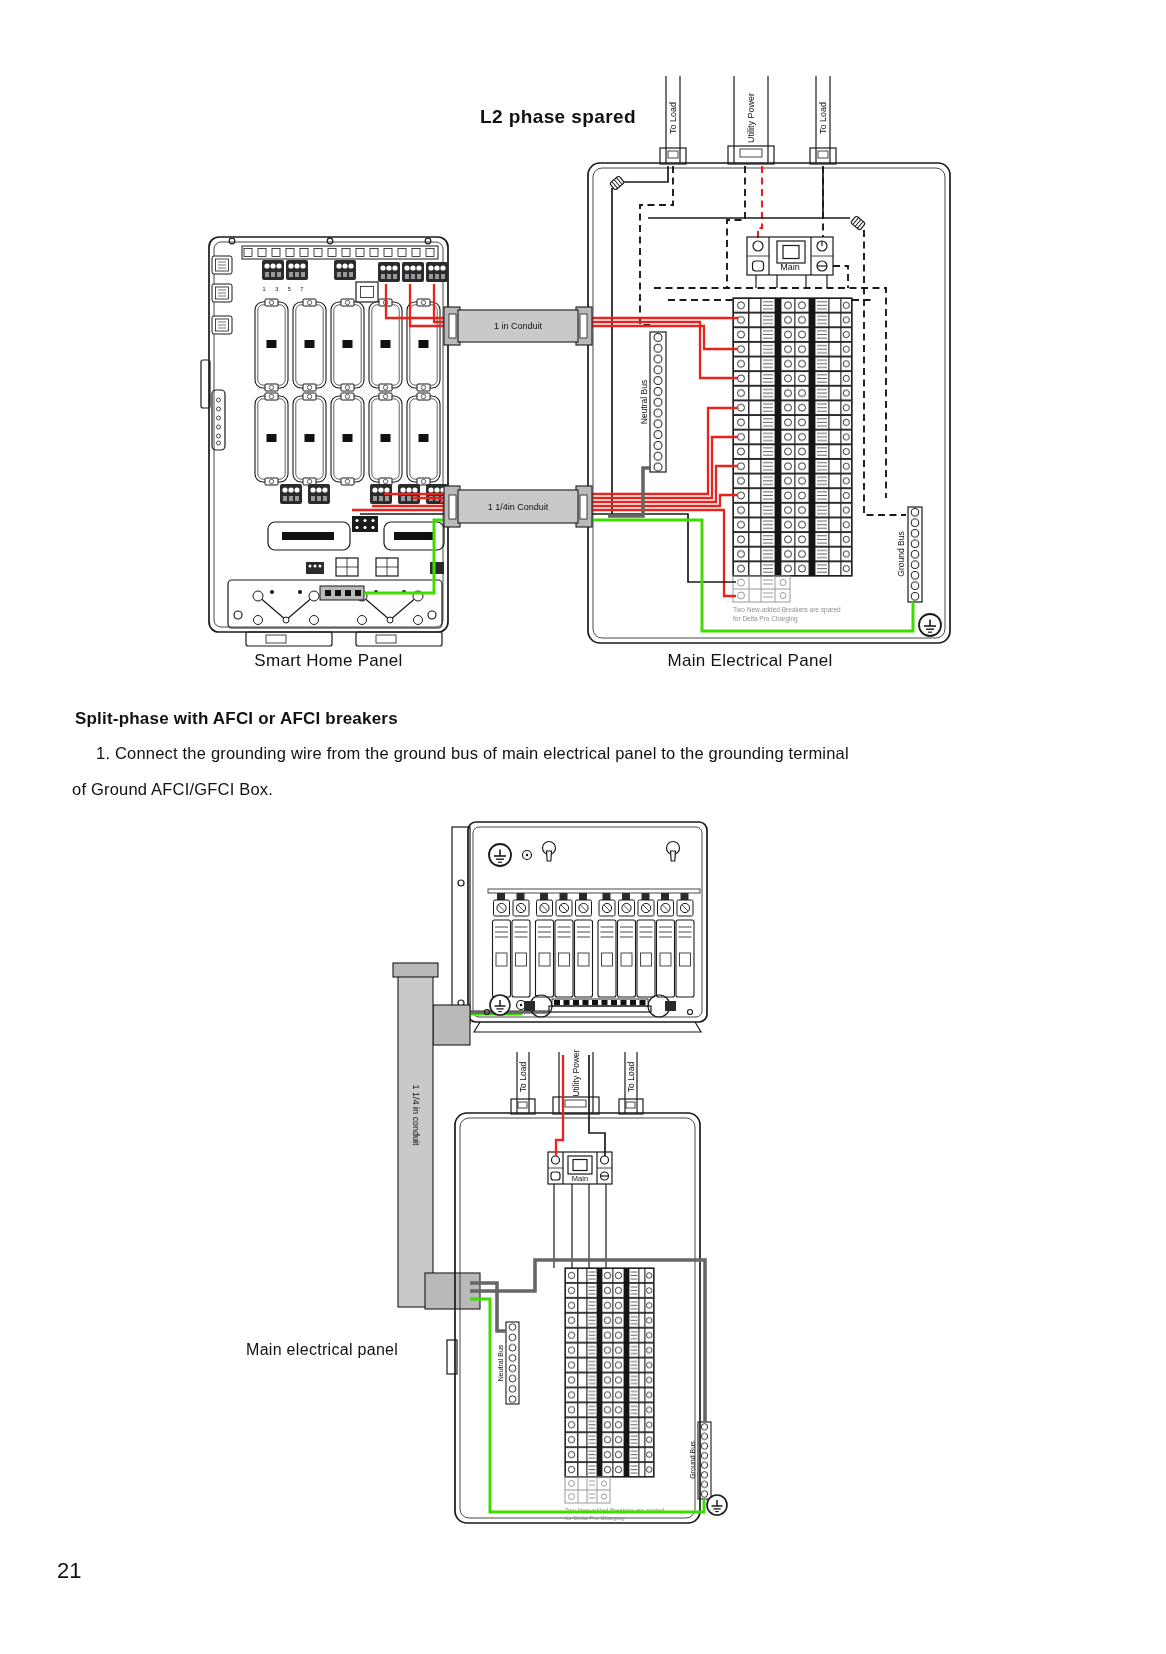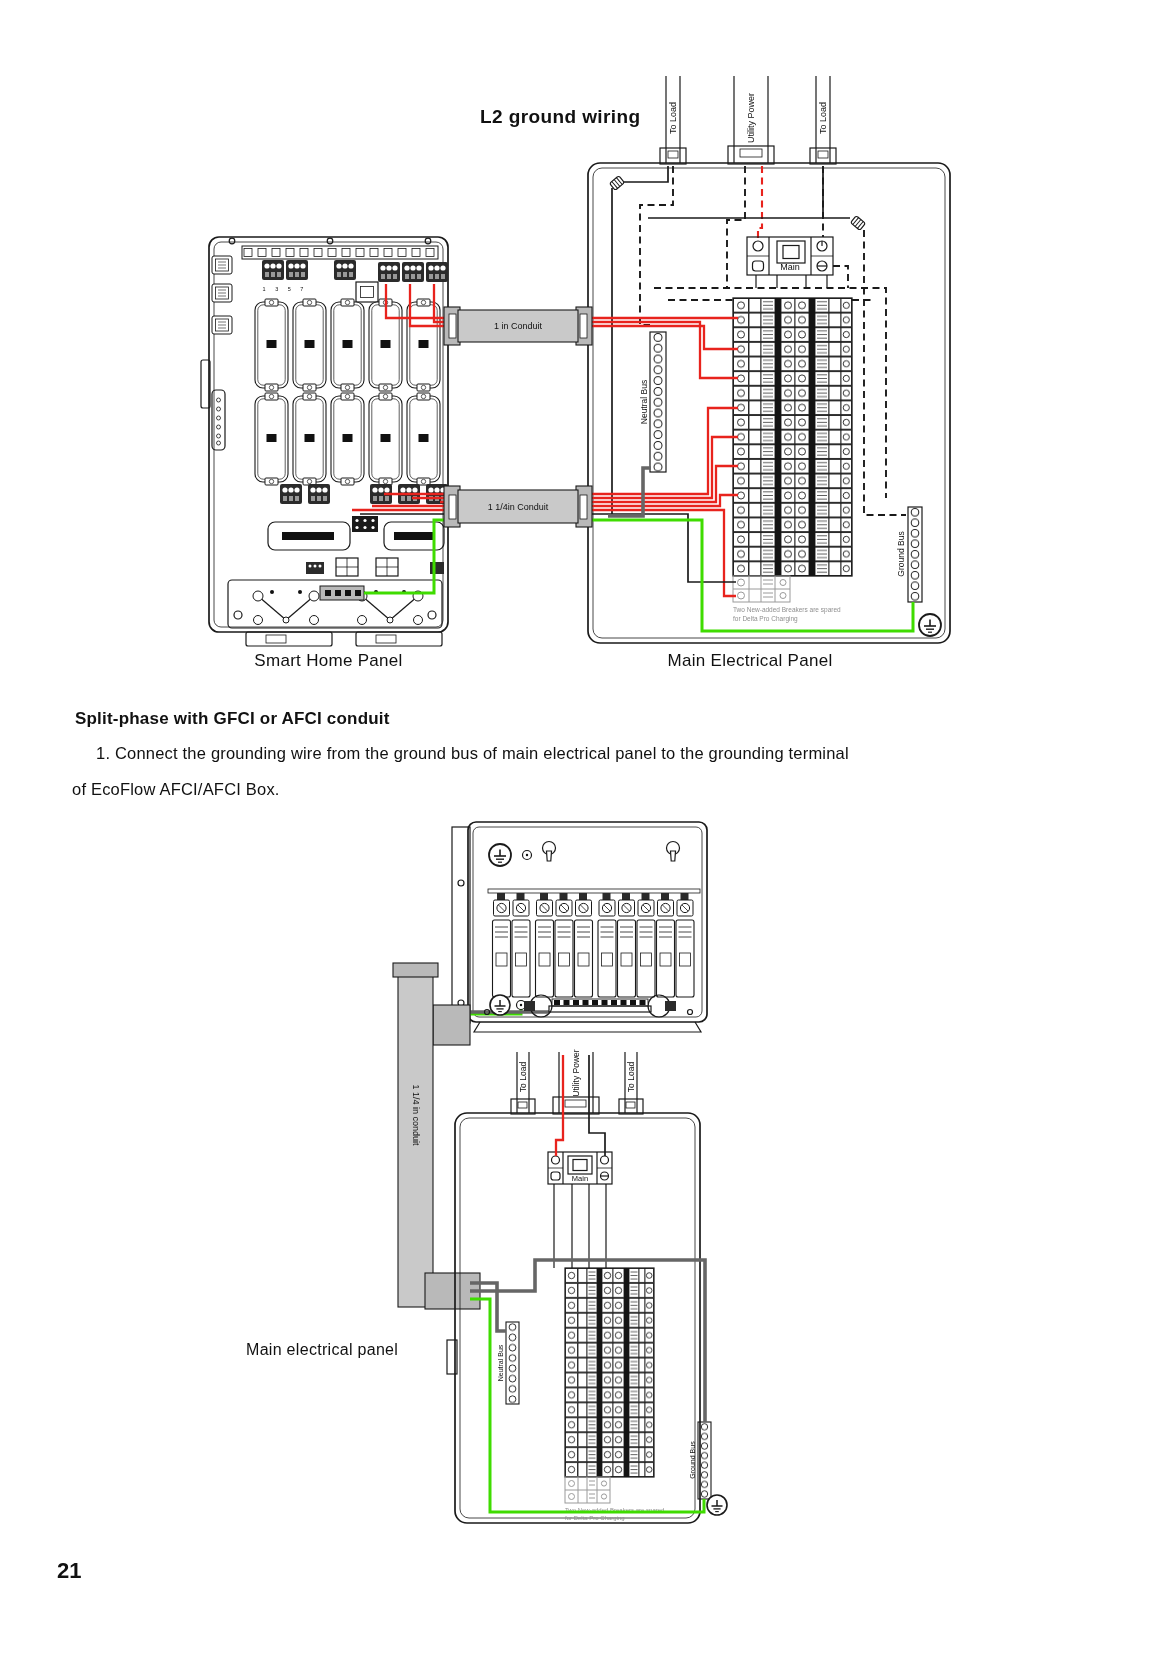--- a/index.html
+++ b/index.html
@@ -6,21 +6,21 @@
   body{width:1166px;height:1654px;position:relative;font-family:"Liberation Sans",sans-serif;color:#111;overflow:hidden;}
   .abs{position:absolute;}
   .title{left:480px;top:106px;font-size:19px;font-weight:600;letter-spacing:.4px;}
   .cap{font-size:17px;font-weight:500;letter-spacing:.3px;text-align:center;}
   .capL{left:209px;top:651px;width:239px;text-align:center;}
   .capR{left:570px;top:651px;width:360px;}
   .hdg{left:75px;top:709px;font-size:17px;font-weight:700;letter-spacing:.2px;}
   .p1{left:72px;top:744px;font-size:16.5px;letter-spacing:.2px;margin-left:24px;}
   .p2{left:72px;top:780px;font-size:16.5px;letter-spacing:.2px;}
   .plabel{left:246px;top:1341px;font-size:16px;letter-spacing:.3px;}
-  .pnum{left:57px;top:1558px;font-size:22px;font-weight:700;text-align:center;}
+  .pnum{left:57px;top:1558px;font-size:22px;font-weight:400;text-align:center;}
   svg{position:absolute;left:0;}
   .s1{top:70px;} .s2{top:815px;}
   .k{stroke:#1a1a1a;fill:none;stroke-width:1.2;}
   .k2{stroke:#1a1a1a;fill:none;stroke-width:1.7;}
   .kt{stroke:#1a1a1a;fill:none;stroke-width:.8;}
   .bus{fill:#141414;stroke:none;}
   .red{stroke:#e8231d;stroke-width:2.3;fill:none;}
   .redd{stroke:#e8231d;stroke-width:2.1;fill:none;stroke-dasharray:7 4.5;}
   .dash{stroke:#1a1a1a;stroke-width:1.9;fill:none;stroke-dasharray:7 4.5;}
   .grn{stroke:#3fdc00;stroke-width:3;fill:none;}
@@ -31,21 +31,21 @@
   .wf{fill:#fff;}
   text{font-family:"Liberation Sans",sans-serif;fill:#111;}
   .t9{font-size:9px;} .t85{font-size:8.5px;} .t75{font-size:7.5px;} .t7{font-size:7px;}
   .note{fill:#8f8f8f;font-size:6.5px;}
   .noteB{fill:#8f8f8f;font-size:6px;}
   .tiny{font-size:5.5px;letter-spacing:4px;}
 </style>
 </head>
 <body>
 
-<div class="abs title">L2 ground wiring</div>
+<div class="abs title">L2 phase spared</div>
 
 <svg class="s1" width="1166" height="614" viewBox="0 0 1166 614">
   <defs>
     <pattern id="vent" patternUnits="userSpaceOnUse" x="242" y="176" width="14" height="13">
       <rect x="2" y="2.5" width="8" height="8" fill="#fff" stroke="#1a1a1a" stroke-width=".8"></rect>
     </pattern>
     <pattern id="rowT" patternUnits="userSpaceOnUse" x="733" y="228" width="119" height="14.63">
       <rect x=".5" y=".5" width="15" height="13.6" fill="#fff" stroke="#1a1a1a" stroke-width=".9"></rect>
       <circle cx="8" cy="7.3" r="3.5" fill="#fff" stroke="#1a1a1a" stroke-width=".9"></circle>
       <rect x="16" y=".5" width="12" height="13.6" fill="#fff" stroke="#1a1a1a" stroke-width=".9"></rect>
@@ -346,23 +346,23 @@
     <rect class="cnd" x="458" y="420" width="120" height="33"></rect>
     <rect class="kt wf" x="449" y="425" width="7" height="24"></rect>
     <rect class="kt wf" x="580" y="425" width="7" height="24"></rect>
     <text class="t9" x="518" y="440" text-anchor="middle">1 1/4in Conduit</text>
   </g>
 </svg>
 
 <div class="abs cap capL">Smart Home Panel</div>
 <div class="abs cap capR">Main Electrical Panel</div>
 
-<div class="abs hdg">Split-phase with GFCI or AFCI conduit</div>
+<div class="abs hdg">Split-phase with AFCI or AFCI breakers</div>
 <div class="abs p1">1. Connect the grounding wire from the ground bus of main electrical panel to the grounding terminal</div>
-<div class="abs p2">of EcoFlow AFCI/AFCI Box.</div>
+<div class="abs p2">of Ground AFCI/GFCI Box.</div>
 
 <svg class="s2" width="1166" height="736" viewBox="0 0 1166 736">
   <defs>
     <pattern id="rowB" patternUnits="userSpaceOnUse" x="565" y="453" width="89" height="14.93">
       <rect x=".5" y=".5" width="12" height="13.9" fill="#fff" stroke="#1a1a1a" stroke-width=".85"></rect>
       <circle cx="6.5" cy="7.5" r="3.2" fill="#fff" stroke="#1a1a1a" stroke-width=".85"></circle>
       <rect x="13" y=".5" width="9" height="13.9" fill="#fff" stroke="#1a1a1a" stroke-width=".85"></rect>
       <rect x="22" y=".5" width="10" height="13.9" fill="#fff" stroke="#1a1a1a" stroke-width=".85"></rect>
       <line x1="23.5" y1="4" x2="30.5" y2="4" stroke="#1a1a1a" stroke-width=".7"></line>
       <line x1="23.5" y1="7.5" x2="30.5" y2="7.5" stroke="#1a1a1a" stroke-width=".7"></line>

